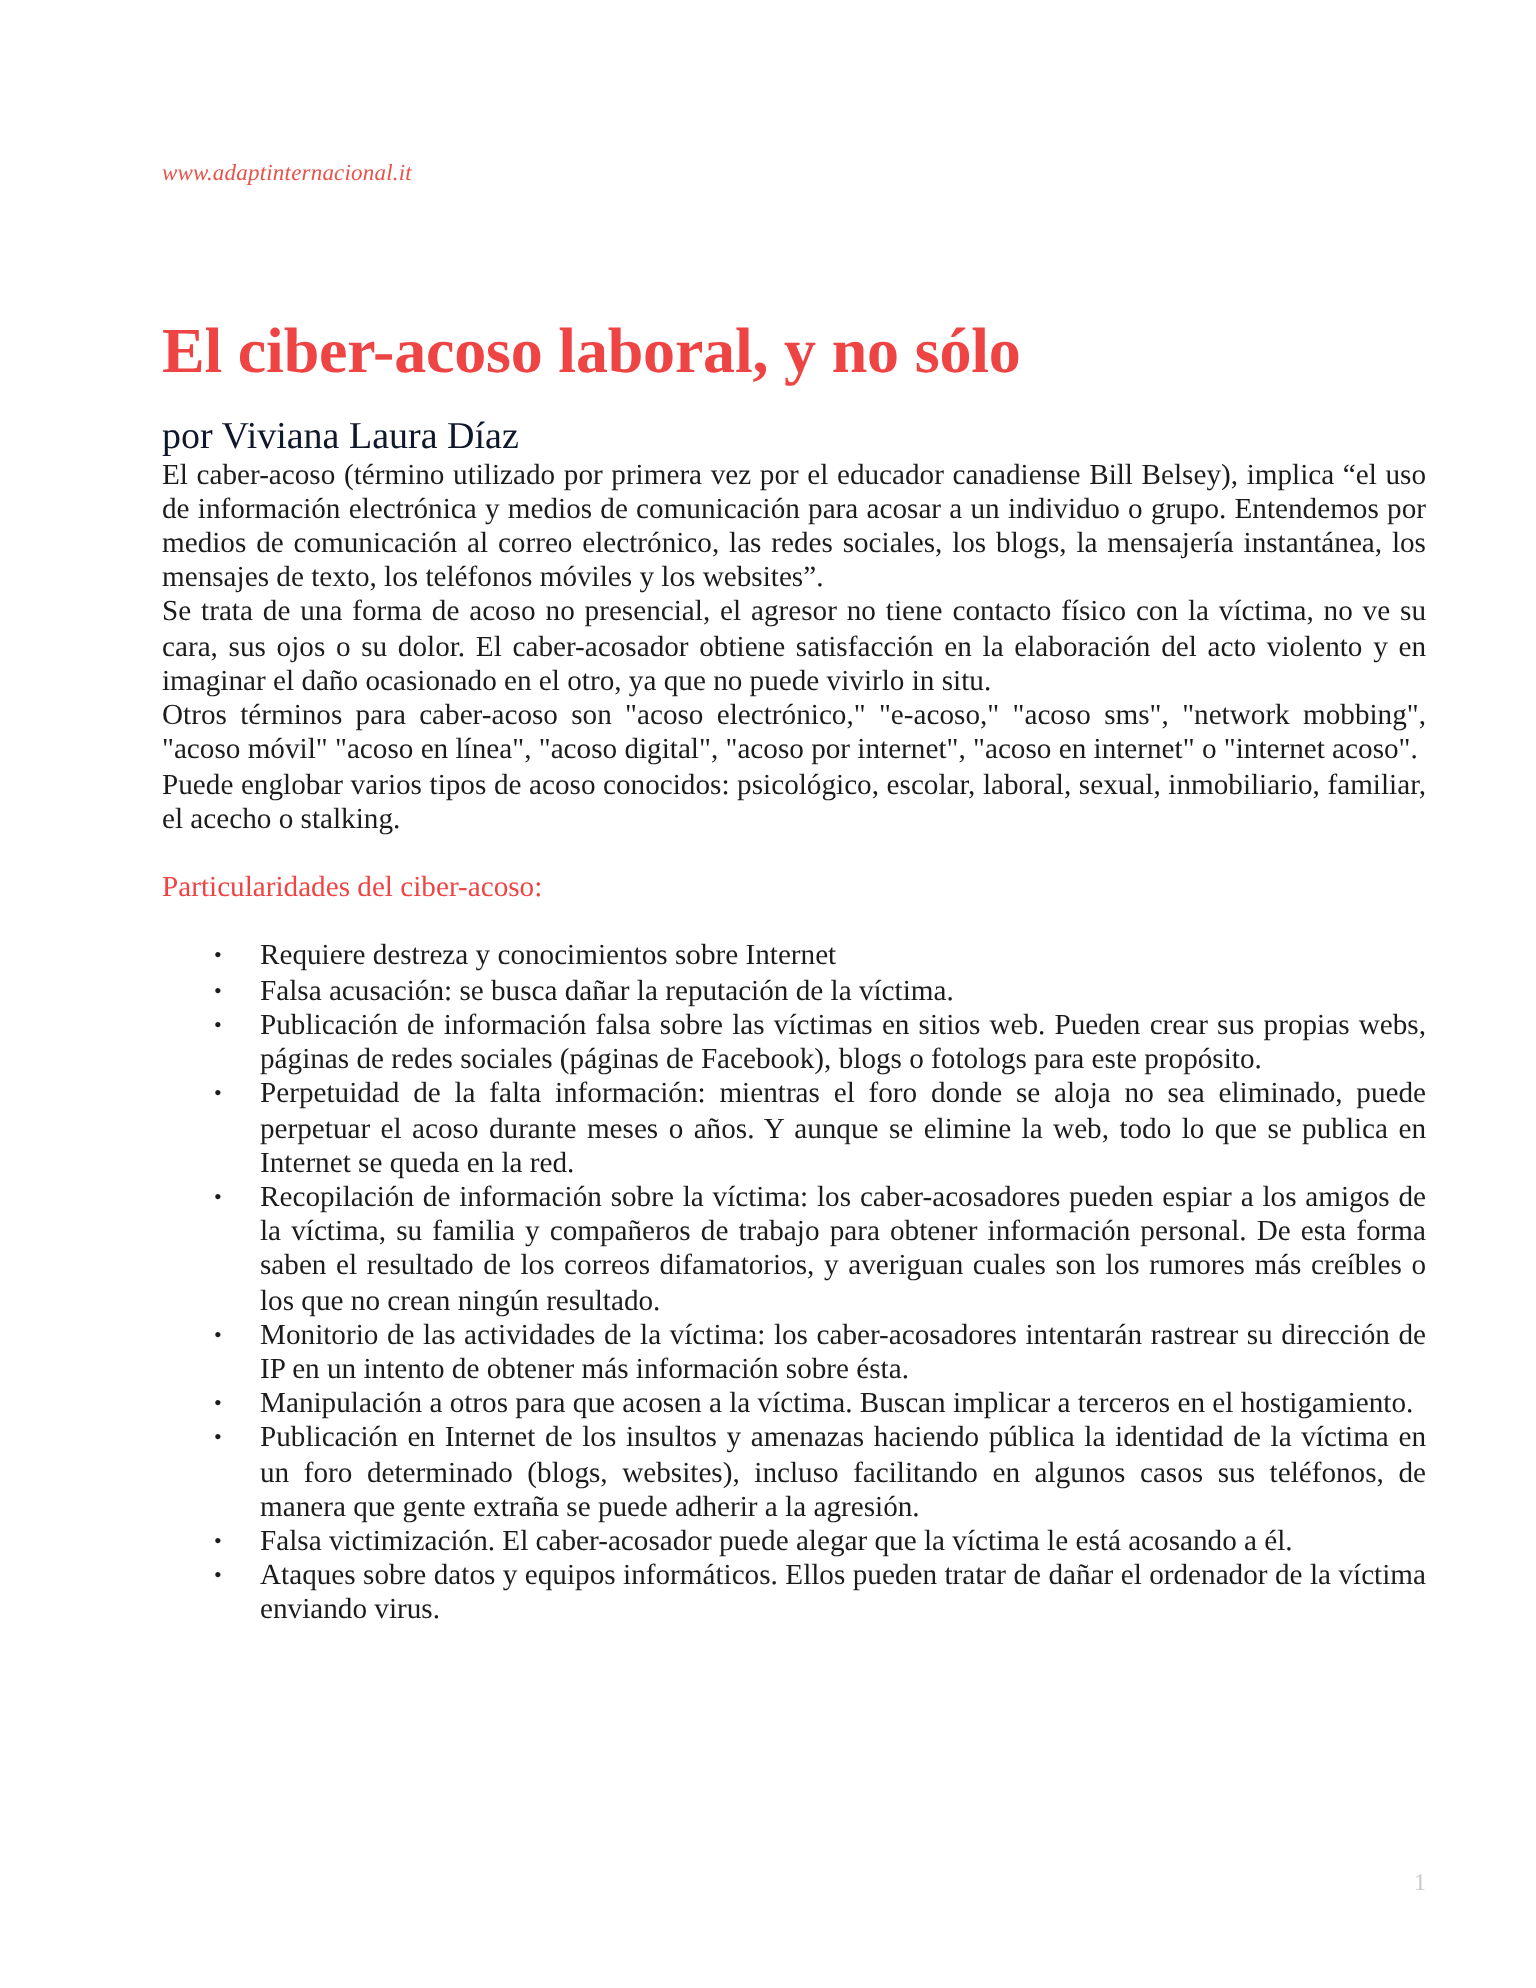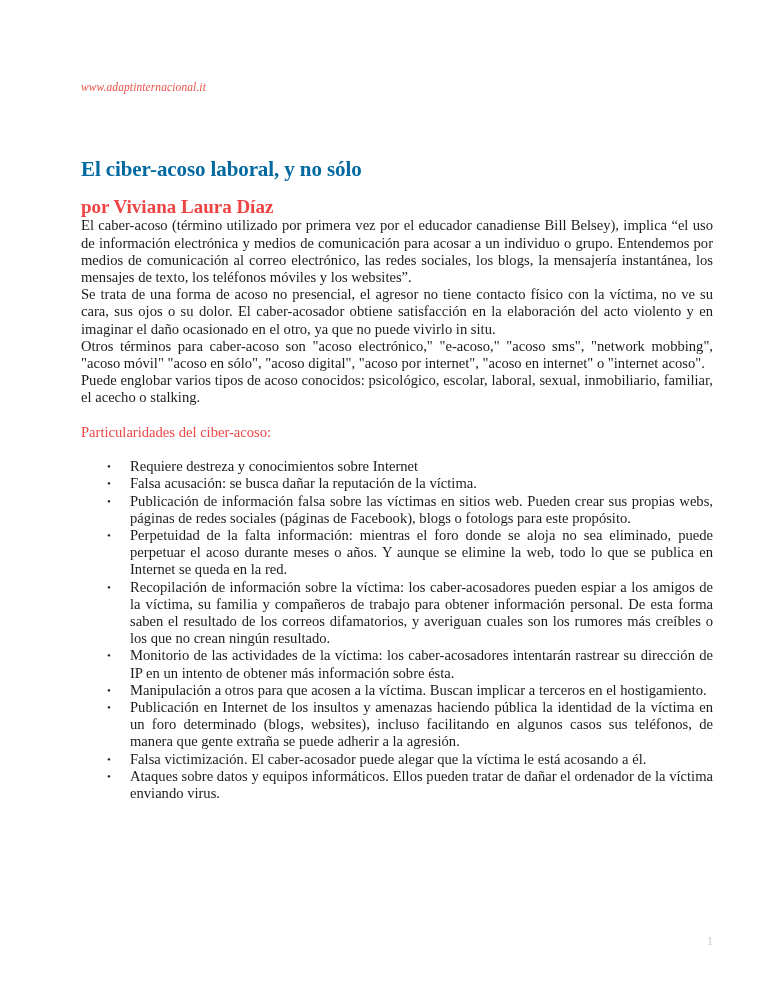--- a/index.html
+++ b/index.html
@@ -40,32 +40,32 @@
 
   .content {
     position: absolute;
     left: 69px;
     top: 158px;
     width: 632px;
   }
 
   .doc-title {
     margin: 0;
-    font-size: 21px;
+    font-size: 32px;
     font-weight: bold;
-    color: #0369a1;
+    color: #ef4444;
     letter-spacing: -0.1px;
     line-height: 1.12;
   }
 
   .doc-byline {
     margin: 14px 0 0 0;
     font-size: 19px;
-    font-weight: bold;
-    color: #ef4444;
+    font-weight: normal;
+    color: #0f172a;
     line-height: 1.15;
   }
 
   .body-flow {
     font-size: 14.6px;
     line-height: 17.2px;
     text-align: justify;
     text-justify: inter-word;
     color: #1c1c1c;
   }
@@ -141,21 +141,21 @@
 
   <div class="content">
 
     <h1 class="doc-title">El ciber-acoso laboral, y no sólo</h1>
 
     <h2 class="doc-byline">por Viviana Laura Díaz</h2>
 
     <div class="body-flow">
       <p>El caber-acoso (término utilizado por primera vez por el educador canadiense Bill Belsey), implica “el uso de información electrónica y medios de comunicación para acosar a un individuo o grupo. Entendemos por medios de comunicación al correo electrónico, las redes sociales, los blogs, la mensajería instantánea, los mensajes de texto, los teléfonos móviles y los websites”.</p>
       <p>Se trata de una forma de acoso no presencial, el agresor no tiene contacto físico con la víctima, no ve su cara, sus ojos o su dolor. El caber-acosador obtiene satisfacción en la elaboración del acto violento y en imaginar el daño ocasionado en el otro, ya que no puede vivirlo in situ.</p>
-      <p>Otros términos para caber-acoso son "acoso electrónico," "e-acoso," "acoso sms", "network mobbing", "acoso móvil" "acoso en sólo", "acoso digital", "acoso por internet", "acoso en internet" o "internet acoso".</p>
+      <p>Otros términos para caber-acoso son "acoso electrónico," "e-acoso," "acoso sms", "network mobbing", "acoso móvil" "acoso en línea", "acoso digital", "acoso por internet", "acoso en internet" o "internet acoso".</p>
       <p>Puede englobar varios tipos de acoso conocidos: psicológico, escolar, laboral, sexual, inmobiliario, familiar, el acecho o stalking.</p>
 
       <div class="spacer-line"></div>
 
       <div class="lead-in">Particularidades del ciber-acoso:</div>
 
       <div class="spacer-line"></div>
 
       <ul class="bullet-list">
         <li class="short">Requiere destreza y conocimientos sobre Internet</li>

